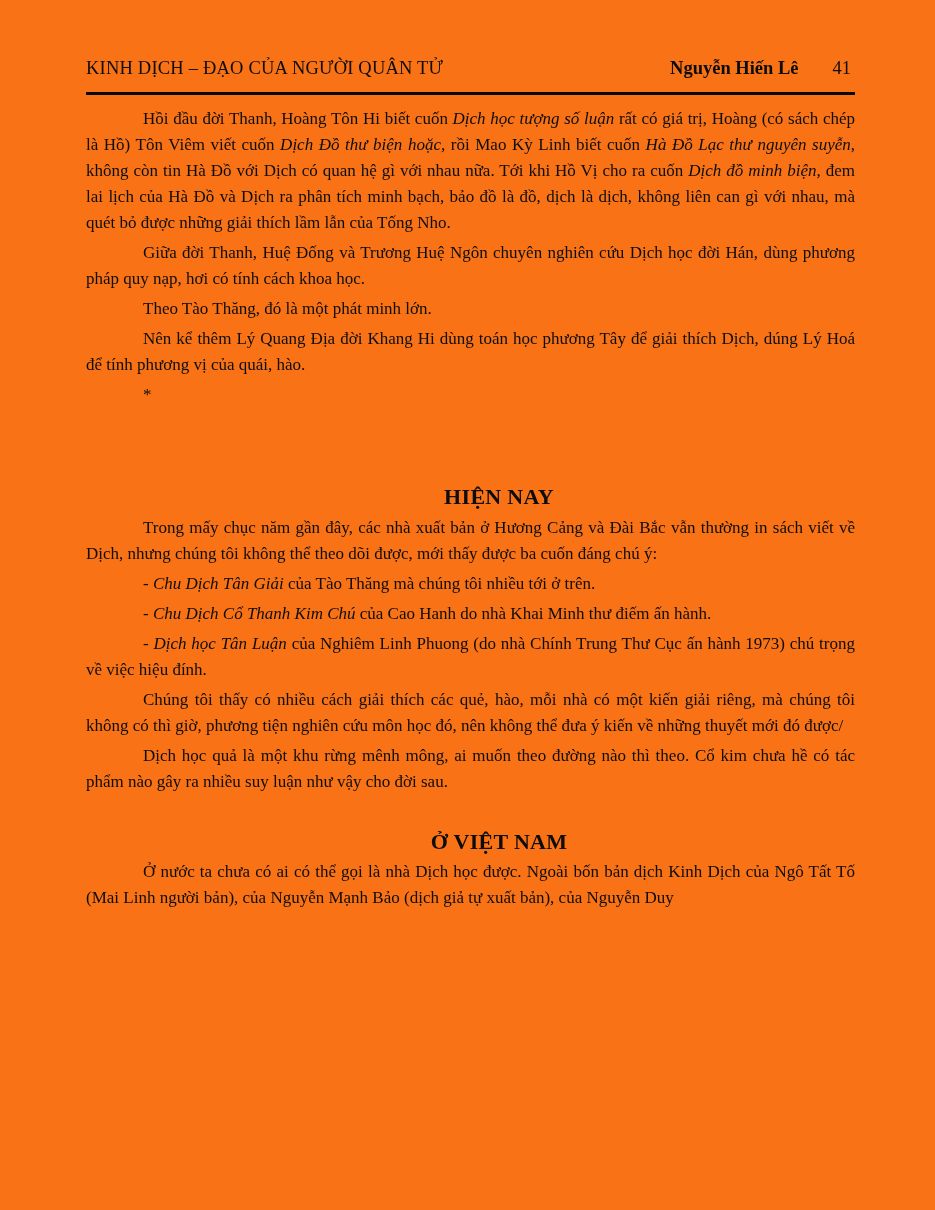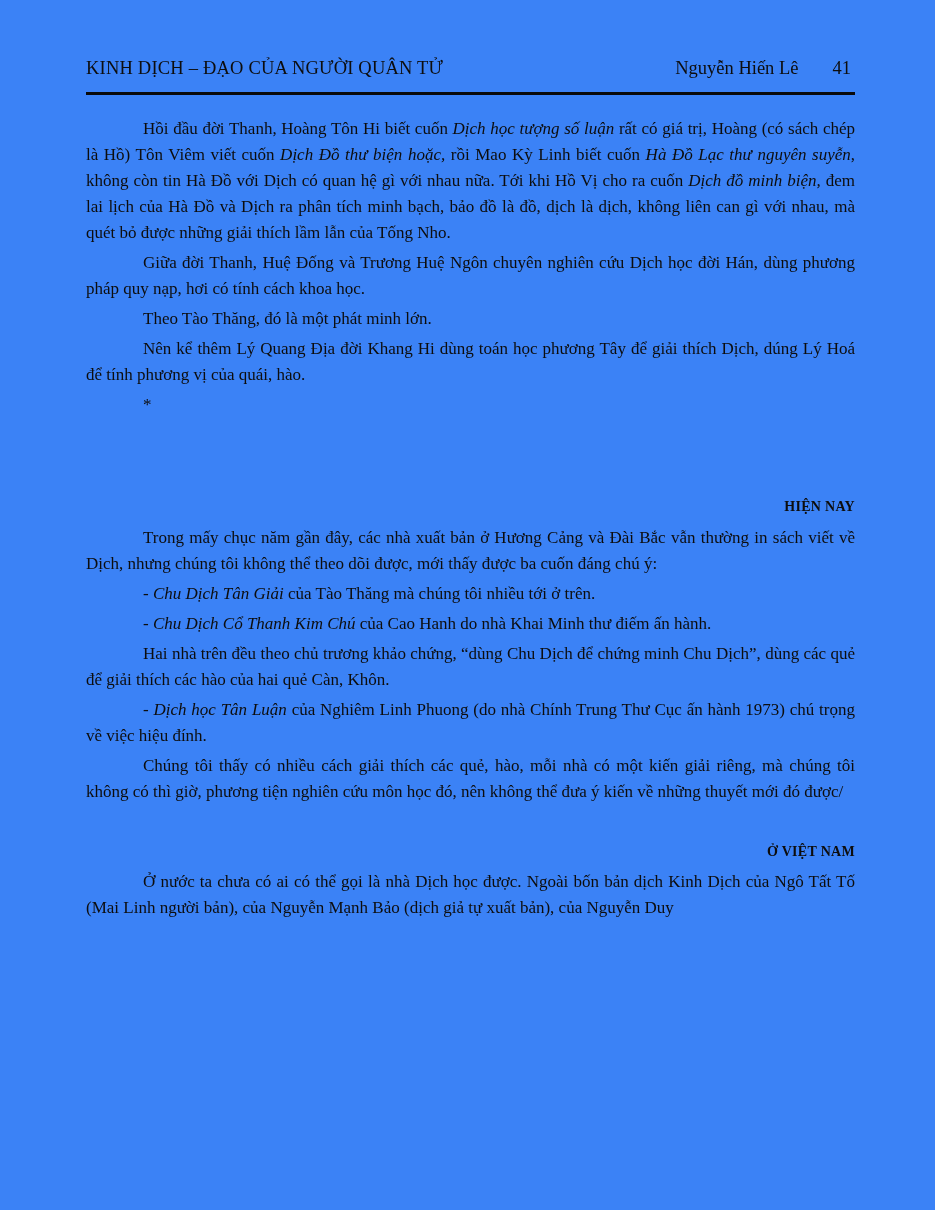--- a/index.html
+++ b/index.html
@@ -1,55 +1,55 @@
 <!DOCTYPE html>
 <html><head>
 <meta charset="utf-8">
 <style>
   * { margin: 0; padding: 0; box-sizing: border-box; }
   html, body { background: #ffffff; }
   .page {
     position: relative;
     width: 935px;
     height: 1210px;
-    background: #3b82f6;
+    background: #f97316;
     color: #0d0d0d;
     font-family: "Liberation Serif", "DejaVu Serif", serif;
     overflow: hidden;
   }
   .header {
     display: flex;
     align-items: baseline;
     padding: 57px 84px 0 86px;
     font-size: 18.5px;
     line-height: 22px;
     white-space: nowrap;
   }
   .header .title { flex: 1 1 auto; letter-spacing: 0.2px; }
-  .header .author { flex: 0 0 auto; }
+  .header .author { flex: 0 0 auto; font-weight: bold; }
   .header .pagenum { flex: 0 0 auto; margin-left: 34px; }
   .rule {
     margin: 13px 80px 0 86px;
     border-top: 3px solid #0a0a0a;
   }
   .content {
-    padding: 21px 80px 0 86px;
+    padding: 11px 80px 0 86px;
     font-size: 17px;
     line-height: 26px;
     text-align: justify;
   }
   .block { text-indent: 57px; margin-bottom: 4px; }
   .paragraph {}
   .list-item {}
   .separator { text-align: left; }
   .heading {
     font-weight: bold;
-    font-size: 14px;
+    font-size: 22px;
     line-height: 27px;
-    text-align: right;
+    text-align: center;
     letter-spacing: 0.3px;
   }
   .gap-xlarge { margin-top: 75px; margin-bottom: 5px; }
   .gap-large  { margin-top: 33px; }
   .em { font-style: italic; }
 </style>
 </head>
 <body>
 
 <div class="page">
@@ -62,19 +62,19 @@
   <div class="content">
       <p class="block paragraph"><span>Hồi đầu đời Thanh, Hoàng Tôn Hi biết cuốn </span><span class="em">Dịch học tượng số luận</span><span> rất có giá trị, Hoàng (có sách chép là Hồ) Tôn Viêm viết cuốn </span><span class="em">Dịch Đồ thư biện hoặc,</span><span> rồi Mao Kỳ Linh biết cuốn </span><span class="em">Hà Đồ Lạc thư nguyên suyễn</span><span>, không còn tin Hà Đồ với Dịch có quan hệ gì với nhau nữa. Tới khi Hồ Vị cho ra cuốn </span><span class="em">Dịch đồ minh biện,</span><span> đem lai lịch của Hà Đồ và Dịch ra phân tích minh bạch, bảo đồ là đồ, dịch là dịch, không liên can gì với nhau, mà quét bỏ được những giải thích lầm lẫn của Tống Nho.</span></p>
       <p class="block paragraph"><span>Giữa đời Thanh, Huệ Đống và Trương Huệ Ngôn chuyên nghiên cứu Dịch học đời Hán, dùng phương pháp quy nạp, hơi có tính cách khoa học.</span></p>
       <p class="block paragraph"><span>Theo Tào Thăng, đó là một phát minh lớn.</span></p>
       <p class="block paragraph"><span>Nên kể thêm Lý Quang Địa đời Khang Hi dùng toán học phương Tây để giải thích Dịch, dúng Lý Hoá để tính phương vị của quái, hào.</span></p>
       <p class="block separator"><span>*</span></p>
       <p class="block heading gap-xlarge"><span>HIỆN NAY</span></p>
       <p class="block paragraph"><span>Trong mấy chục năm gần đây, các nhà xuất bản ở Hương Cảng và Đài Bắc vẫn thường in sách viết về Dịch, nhưng chúng tôi không thể theo dõi được, mới thấy được ba cuốn đáng chú ý:</span></p>
       <p class="block list-item"><span>- </span><span class="em">Chu Dịch Tân Giải</span><span> của Tào Thăng mà chúng tôi nhiều tới ở trên.</span></p>
       <p class="block list-item"><span>- </span><span class="em">Chu Dịch Cổ Thanh Kim Chú</span><span> của Cao Hanh do nhà Khai Minh thư điếm ấn hành.</span></p>
-      <p class="block paragraph"><span>Hai nhà trên đều theo chủ trương khảo chứng, “dùng Chu Dịch để chứng minh Chu Dịch”, dùng các quẻ để giải thích các hào của hai quẻ Càn, Khôn.</span></p>
       <p class="block list-item"><span>- </span><span class="em">Dịch học Tân Luận</span><span>  của Nghiêm Linh Phuong (do nhà Chính Trung Thư Cục ấn hành 1973) chú trọng về việc hiệu đính.</span></p>
       <p class="block paragraph"><span>Chúng tôi thấy có nhiều cách giải thích các quẻ, hào, mỗi nhà có một kiến giải riêng, mà chúng tôi không có thì giờ, phương tiện nghiên cứu môn học đó, nên không thể đưa ý kiến về những thuyết mới đó được/</span></p>
+      <p class="block paragraph"><span>Dịch học quả là một khu rừng mênh mông, ai muốn theo đường nào thì theo. Cổ kim chưa hề có tác phẩm nào gây ra nhiều suy luận như vậy cho đời sau.</span></p>
       <p class="block heading gap-large"><span>Ở VIỆT NAM</span></p>
       <p class="block paragraph"><span>Ở nước ta chưa có ai có thể gọi là nhà Dịch học được. Ngoài bốn bản dịch Kinh Dịch của Ngô Tất Tố (Mai Linh người bản), của Nguyễn Mạnh Bảo (dịch giả tự xuất bản), của Nguyễn Duy</span></p>
     </div>
 </div>
 
 </body></html>

